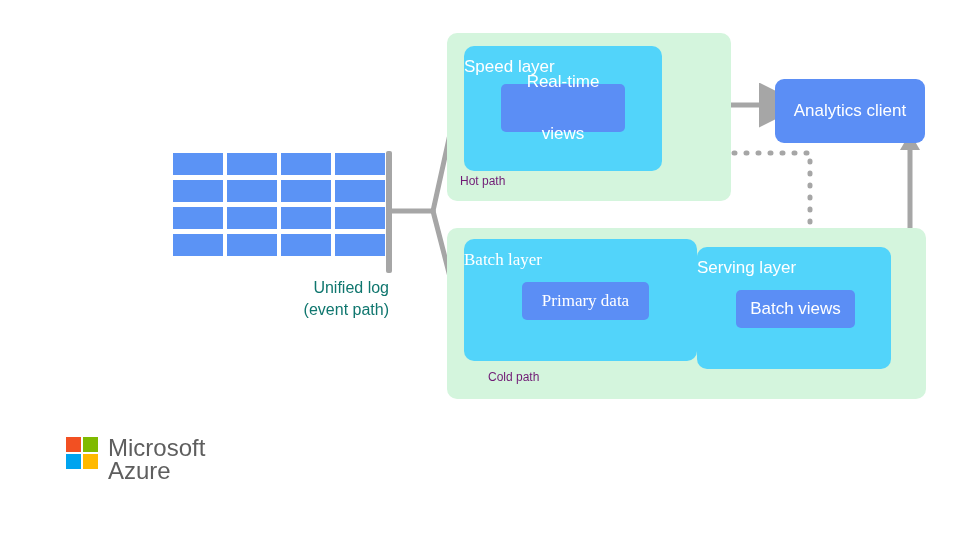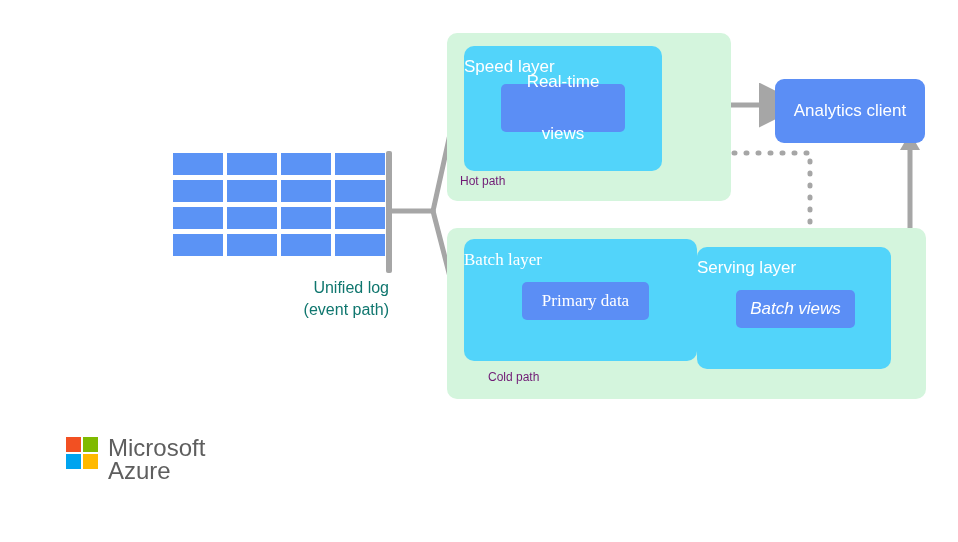--- a/index.html
+++ b/index.html
@@ -204,21 +204,21 @@
 
   <div class="layer-box abs" style="left:464px; top:239px; width:233px; height:122px;font-family:Liberation Serif, serif;">
     <div class="layer-title">Batch layer</div>
     <div class="inner-box" style="left:37px; top:43px; width:127px; height:38px;margin-left:21px;">
       <span>Primary data</span>
     </div>
   </div>
 
   <div class="layer-box abs" style="left:697px; top:247px; width:194px; height:122px;">
     <div class="layer-title">Serving layer</div>
-    <div class="inner-box" style="left:39px; top:43px; width:119px; height:38px;font-style:italic;">
+    <div class="inner-box" style="left:39px; top:43px; width:119px; height:38px;">
       <span>Batch views</span>
     </div>
   </div>
 
   <div class="client-box abs" style="left:775px; top:79px; width:150px; height:64px;border-radius:9px;">
     <span>Analytics client</span>
   </div>
 
   <div class="ms-logo" style="left:66px; top:437px; width:130px; height:48px;">
     <div class="ms-tile" style="left:0; top:0; background:#f25022;"></div>

